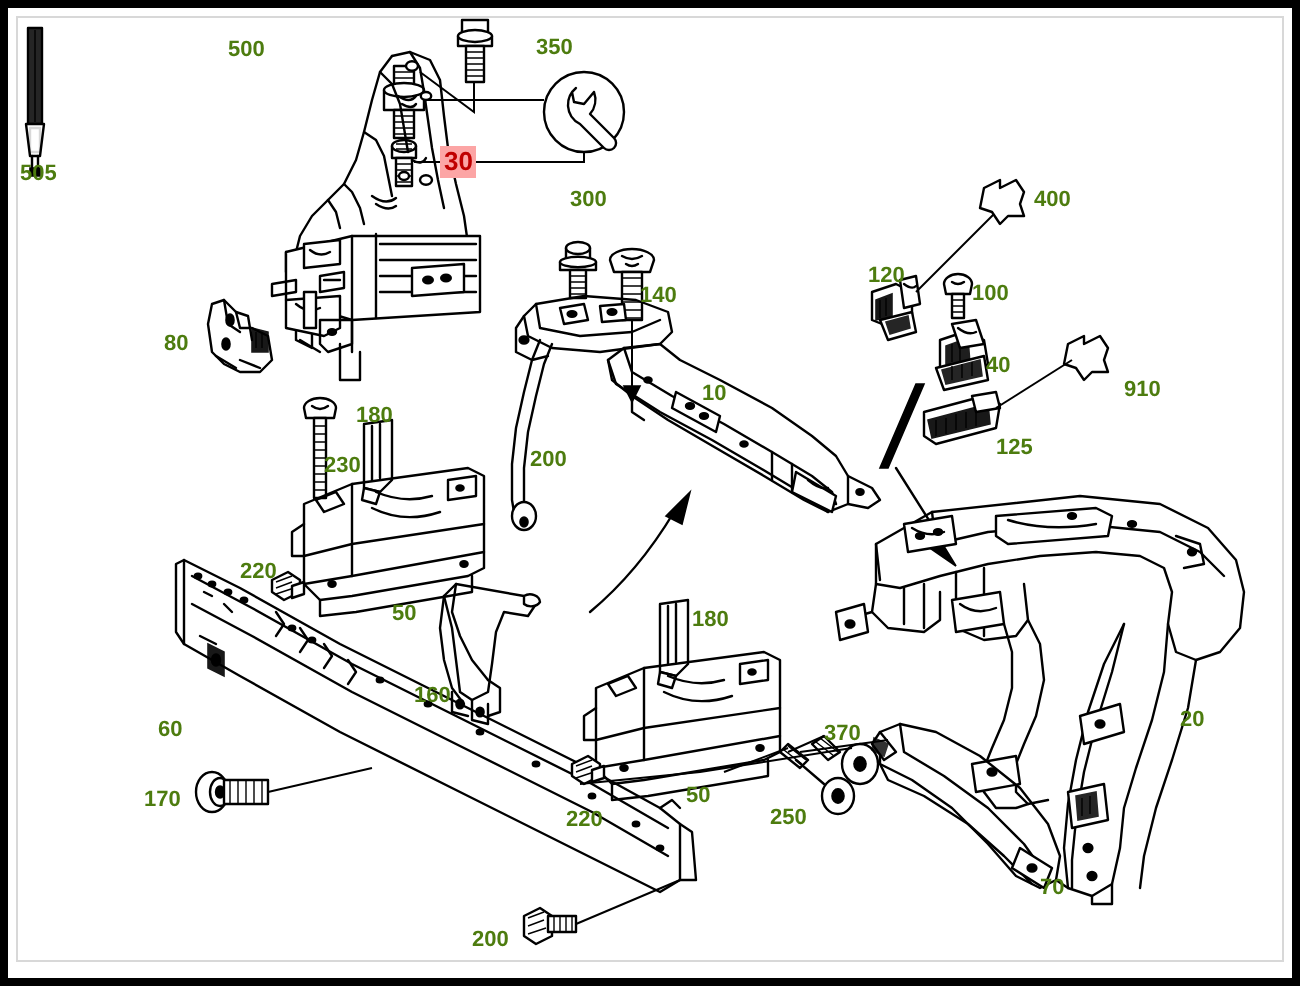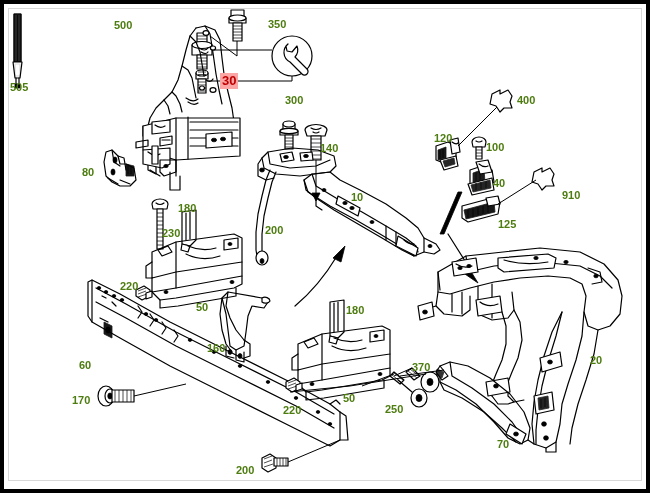--- a/index.html
+++ b/index.html
@@ -484,16 +484,16 @@
       <div class="lbl" style="left: 207px; top: 343px;">160</div>
       <div class="lbl" style="left: 79px; top: 329px; margin-top: 31px;">60</div>
       <div class="lbl" style="left: 72px; top: 395px;">170</div>
       <div class="lbl" style="left: 346px; top: 305px;">180</div>
       <div class="lbl" style="left: 283px; top: 405px;">220</div>
       <div class="lbl" style="left: 343px; top: 393px;">50</div>
       <div class="lbl" style="left: 412px; top: 362px;">370</div>
       <div class="lbl" style="left: 385px; top: 404px;">250</div>
       <div class="lbl" style="left: 236px; top: 465px;">200</div>
       <div class="lbl" style="left: 578px; top: 355px; margin-left: 12px;">20</div>
-      <div class="lbl" style="left: 497px; top: 439px;">70</div>
+      <div class="lbl" style="left: 520px; top: 439px;">70</div>
     </div>
 
 </div>
 
 </body></html>

